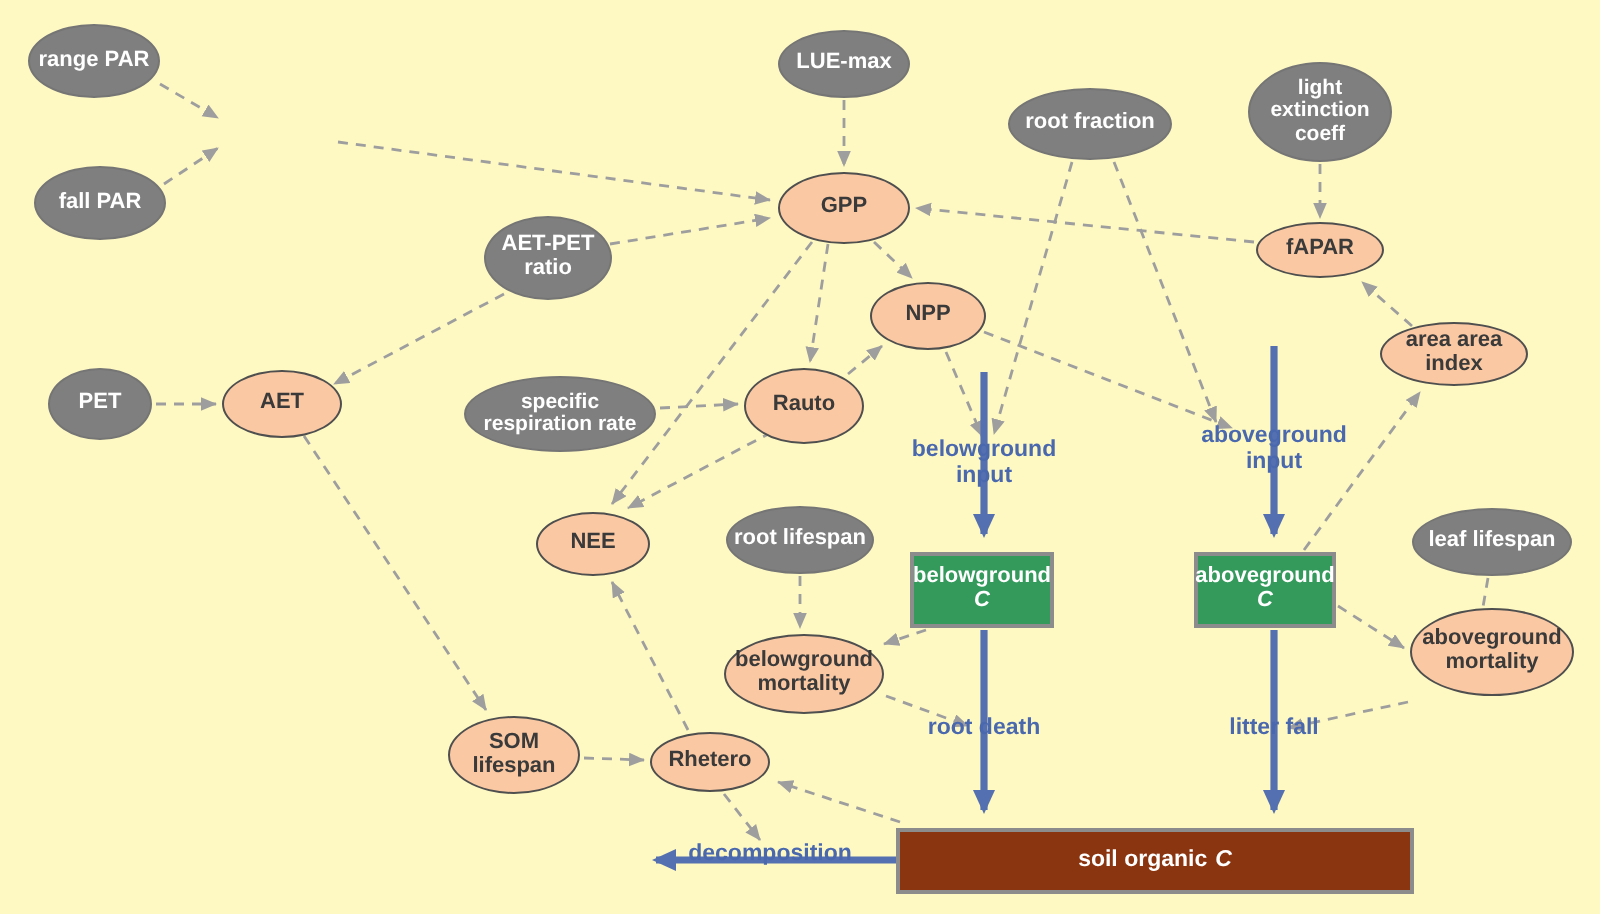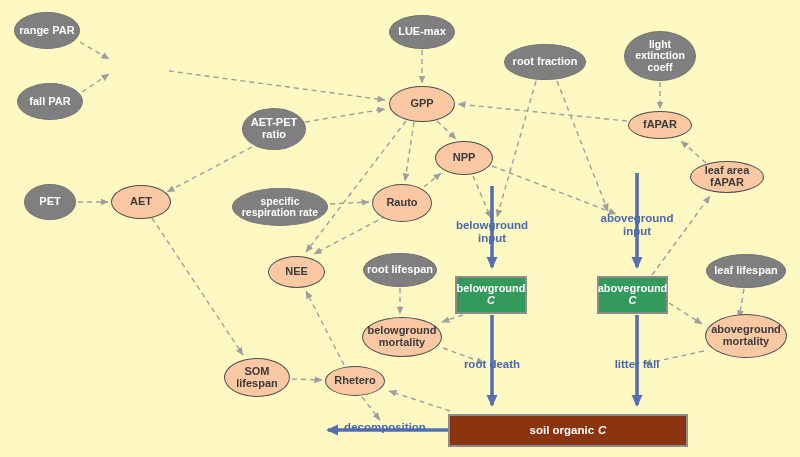--- a/index.html
+++ b/index.html
@@ -119,53 +119,53 @@
   <div class="node ellipse orange" style="left:389px;top:86px;width:66px;height:36px;">
       <span>GPP</span>
     </div>
   <div class="node ellipse orange" style="left:435px;top:141px;width:58px;height:34px;">
       <span>NPP</span>
     </div>
   <div class="node ellipse orange" style="left:628px;top:111px;width:64px;height:28px;">
       <span>fAPAR</span>
     </div>
   <div class="node ellipse orange" style="left:690px;top:161px;width:74px;height:32px;padding:1px 8px;">
-      <span>leaf area fAPAR</span>
+      <span>area area index</span>
     </div>
   <div class="node ellipse orange" style="left:111px;top:185px;width:60px;height:34px;">
       <span>AET</span>
     </div>
   <div class="node ellipse orange" style="left:372px;top:184px;width:60px;height:38px;">
       <span>Rauto</span>
     </div>
   <div class="node ellipse orange" style="left:268px;top:256px;width:57px;height:32px;">
       <span>NEE</span>
     </div>
   <div class="node ellipse orange" style="left:362px;top:317px;width:80px;height:40px;padding:2px 6px;text-align:center;">
       <span>belowground mortality</span>
     </div>
-  <div class="node ellipse orange" style="left:705px;top:314px;width:82px;height:44px;padding:2px 6px;">
+  <div class="node ellipse orange" style="left:705px;top:304px;width:82px;height:44px;padding:2px 6px;">
       <span>aboveground mortality</span>
     </div>
   <div class="node ellipse orange" style="left:224px;top:358px;width:66px;height:39px;padding:2px 8px;">
       <span>SOM lifespan</span>
     </div>
   <div class="node ellipse orange" style="left:325px;top:366px;width:60px;height:30px;">
       <span>Rhetero</span>
     </div>
 
   <div class="node pool" style="left:455px;top:276px;width:72px;height:38px;">
     <span>belowground</span>
     <span class="sym">C</span>
   </div>
   <div class="node pool" style="left:597px;top:276px;width:71px;height:38px;">
     <span>aboveground</span>
     <span class="sym">C</span>
   </div>
-  <div class="node soc" style="left:448px;top:414px;width:240px;height:33px;">
+  <div class="node soc" style="left:448px;top:414px;width:259px;height:33px;">
     <span>soil organic</span>
     <span class="sym">C</span>
   </div>
 
   <div class="flux-label" style="left:452px;top:217px;width:80px;height:30px;">
       <span>belowground input</span>
     </div>
   <div class="flux-label" style="left:597px;top:210px;width:80px;height:30px;">
       <span>aboveground input</span>
     </div>

